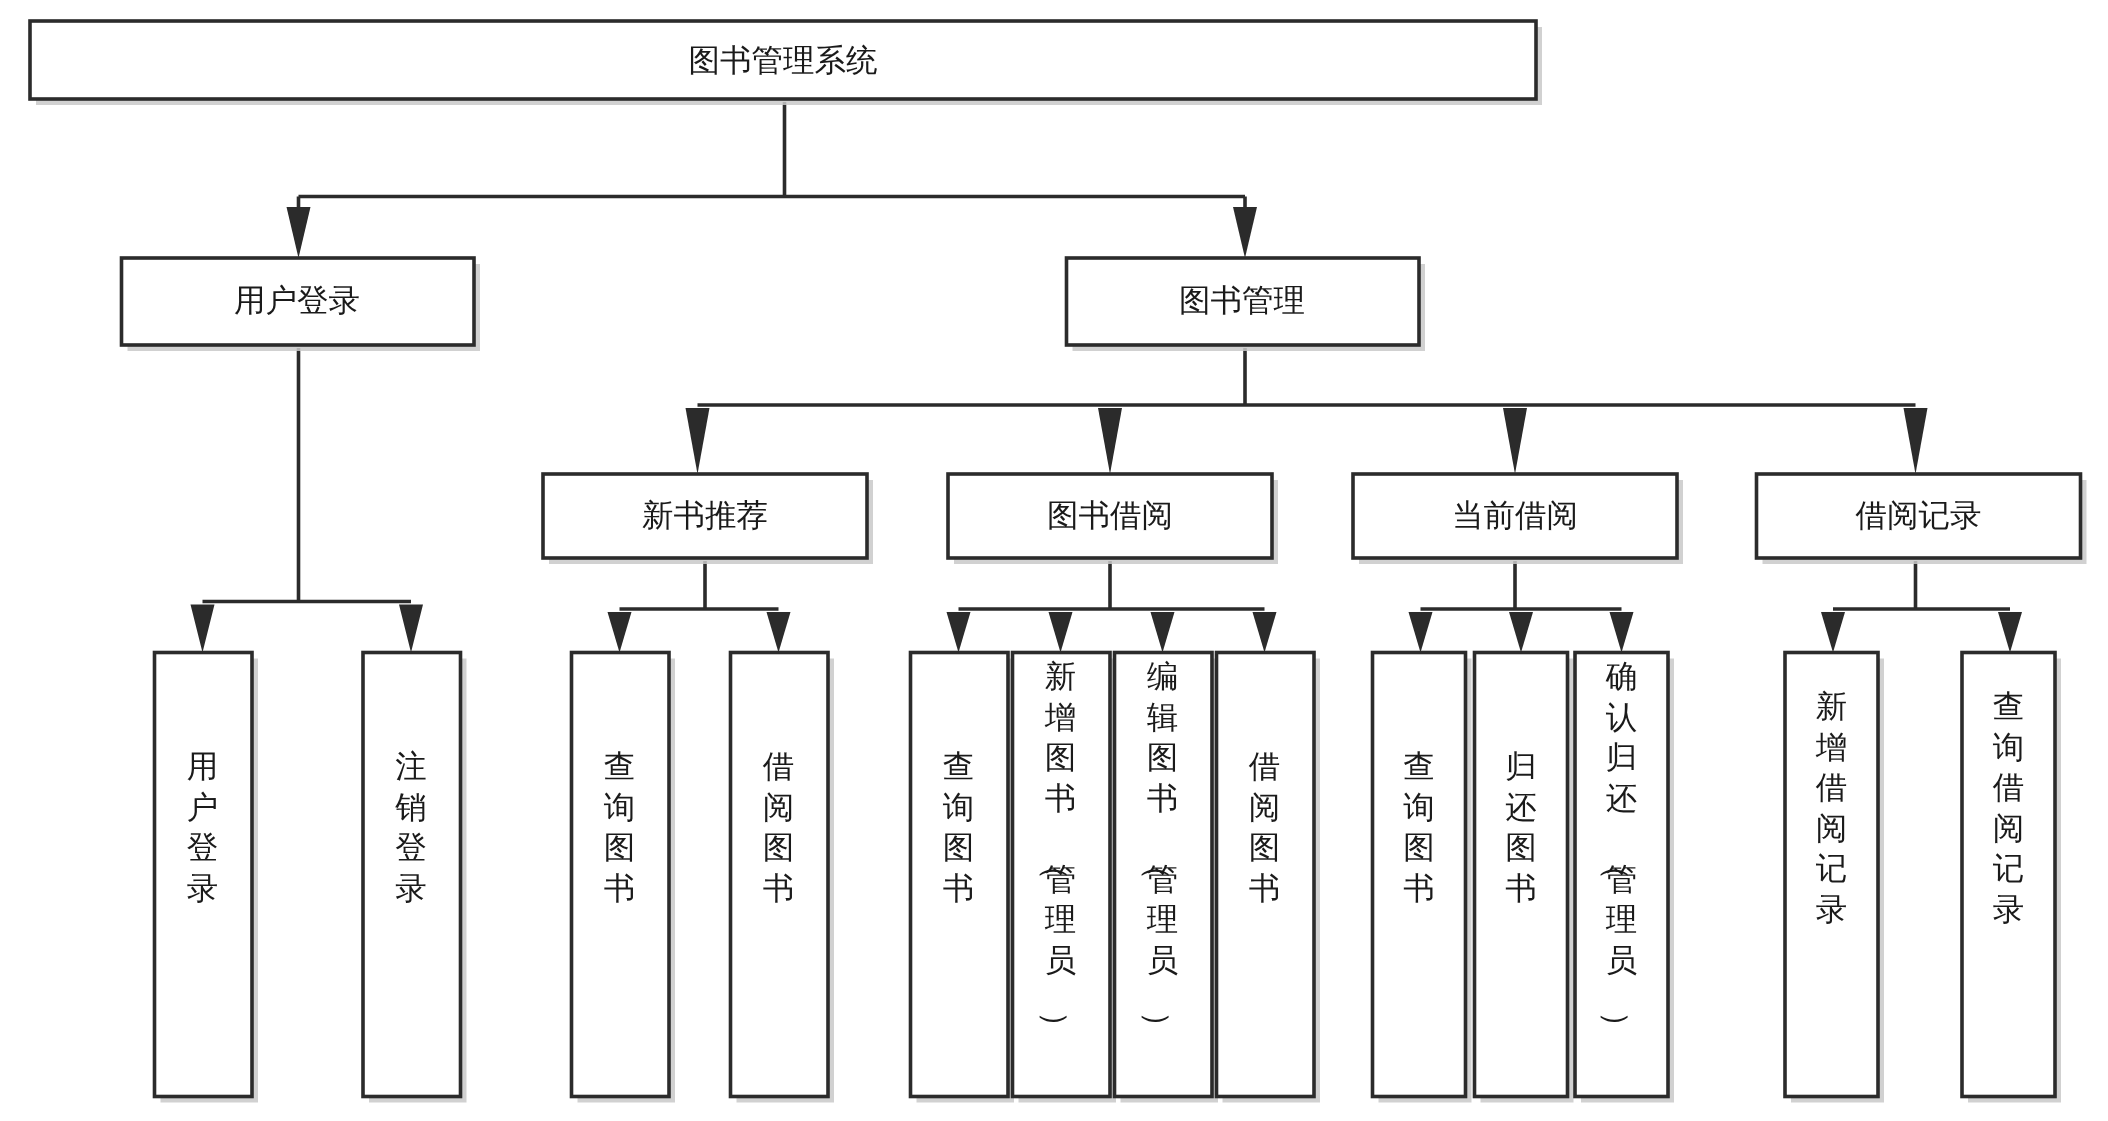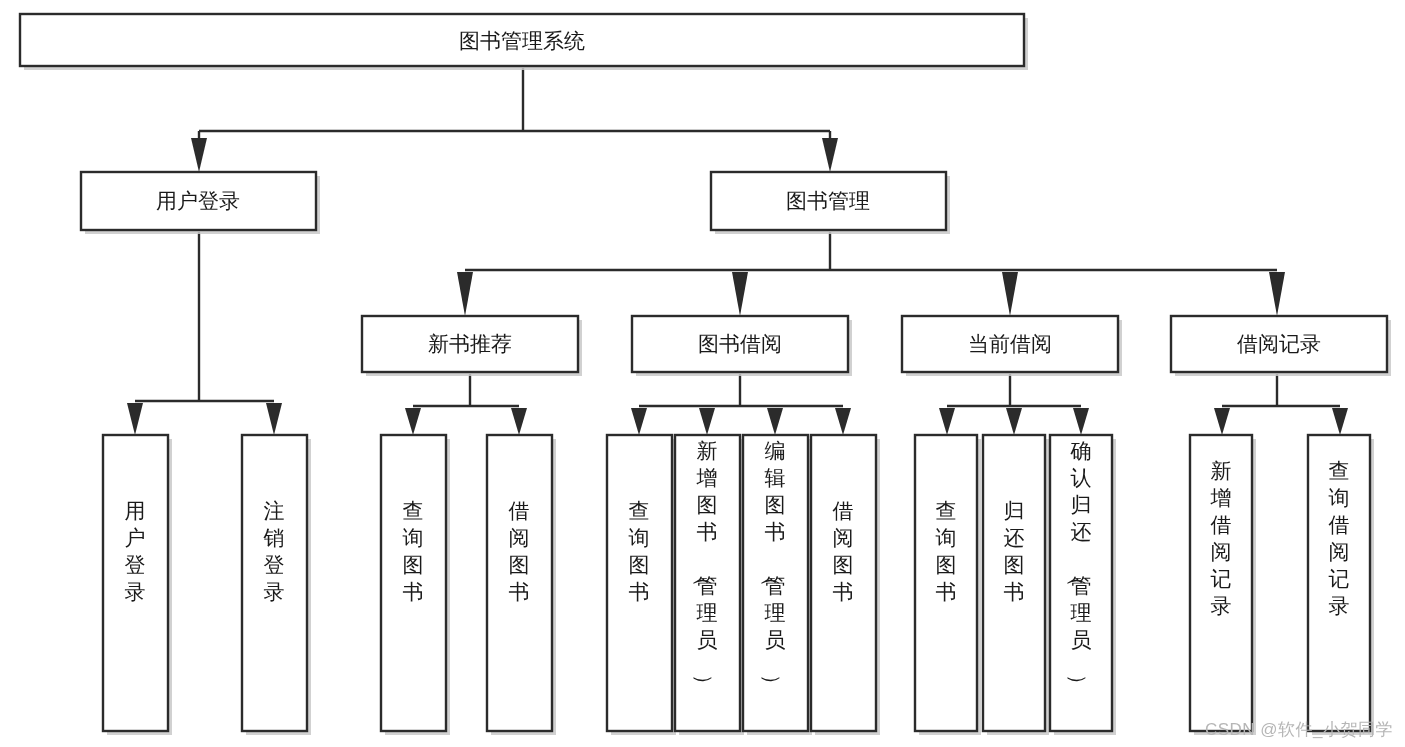--- a/index.html
+++ b/index.html
@@ -236,14 +236,13 @@
     </g>
 
     <g>
       <rect class="node-shadow" x="1312" y="439" width="62" height="296"></rect>
       <rect class="node-box" x="1308" y="435" width="62" height="296"></rect>
       <text class="node-label-v" x="1339" y="478"><tspan x="1339" dy="0">查</tspan><tspan x="1339" dy="27">询</tspan><tspan x="1339" dy="27">借</tspan><tspan x="1339" dy="27">阅</tspan><tspan x="1339" dy="27">记</tspan><tspan x="1339" dy="27">录</tspan></text>
     </g>
 
   </svg>
 
-  <div class="watermark">CSDN @软件_小贺同学</div>
 </div>
 
 </body></html>

